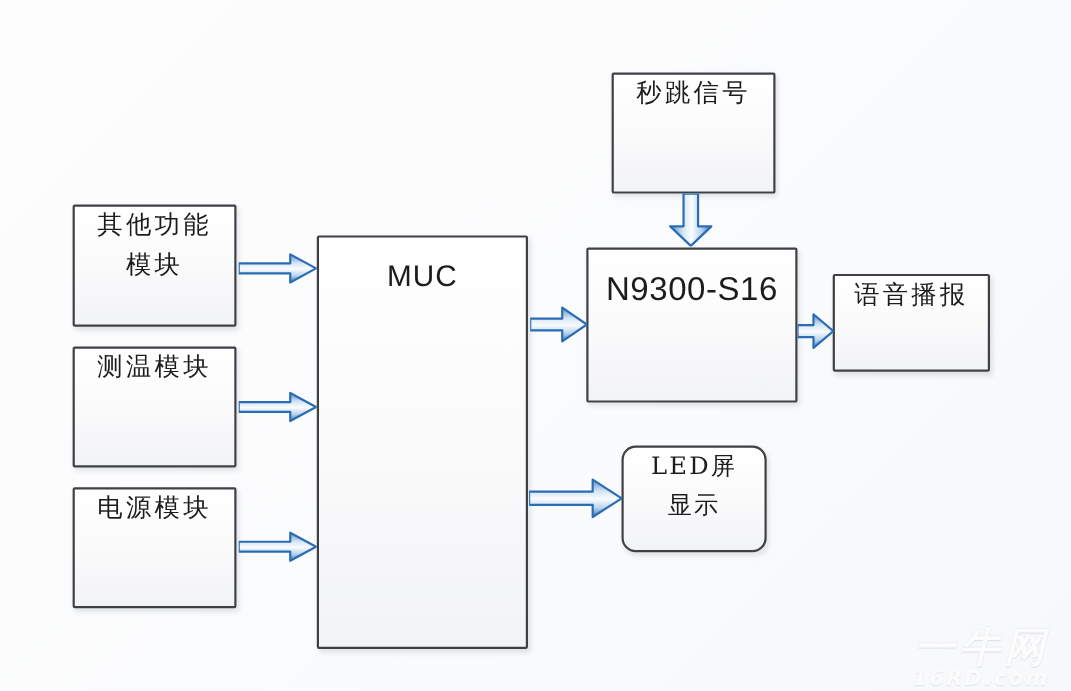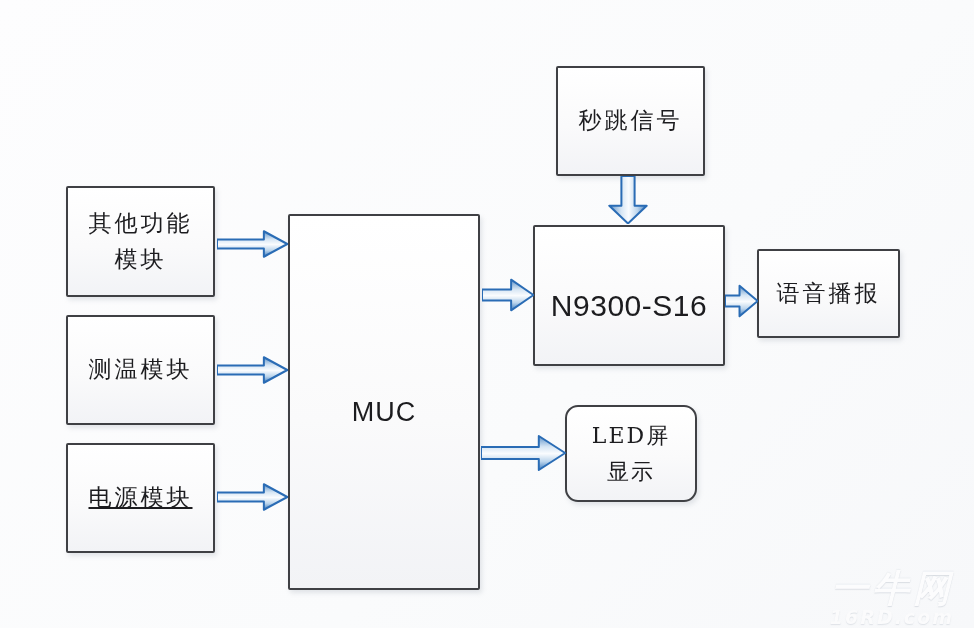--- a/index.html
+++ b/index.html
@@ -17,40 +17,40 @@
 
   .box {
     position: absolute;
     background: linear-gradient(180deg, #ffffff 0%, #fafafb 55%, #f2f3f6 100%);
     border: 2px solid #3f4044;
     border-radius: 2px;
     box-shadow: 2px 3px 5px rgba(110,120,140,0.18);
     display: flex;
     flex-direction: column;
     align-items: center;
-    justify-content: center;
+    justify-content: flex-start;
     text-align: center;
     color: #1c1c1f;
   }
 
   .zh {
     font-family: "DejaVu Serif", "Liberation Serif", serif;
     font-size: 23px;
     letter-spacing: 3px;
     line-height: 1.55;
   }
 
   .latin {
     font-family: "Liberation Sans", "DejaVu Sans", sans-serif;
     margin-top: 20px;
   }
 
   #box-other  { left: 66px;  top: 186px; width: 149px; height: 111px; }
   #box-temp   { left: 66px;  top: 315px; width: 149px; height: 110px; }
-  #box-power  { left: 66px;  top: 443px; width: 149px; height: 110px; text-decoration: underline; }
+  #box-power  { left: 66px;  top: 443px; width: 149px; height: 110px; }
   #box-muc    { left: 288px; top: 214px; width: 192px; height: 376px; }
   #box-pulse  { left: 556px; top: 66px;  width: 149px; height: 110px; }
   #box-n9300  { left: 533px; top: 225px; width: 192px; height: 141px; }
   #box-voice  { left: 757px; top: 249px; width: 143px; height: 89px; }
   #box-led    { left: 565px; top: 405px; width: 132px; height: 97px; border-radius: 13px;  }
 
   #box-muc .latin   { font-size: 27px; letter-spacing: 1px; }
   #box-n9300 .latin { font-size: 30px; letter-spacing: 0.5px; }
   #box-led .zh      { font-size: 22px; letter-spacing: 2px; line-height: 1.6; }
 

